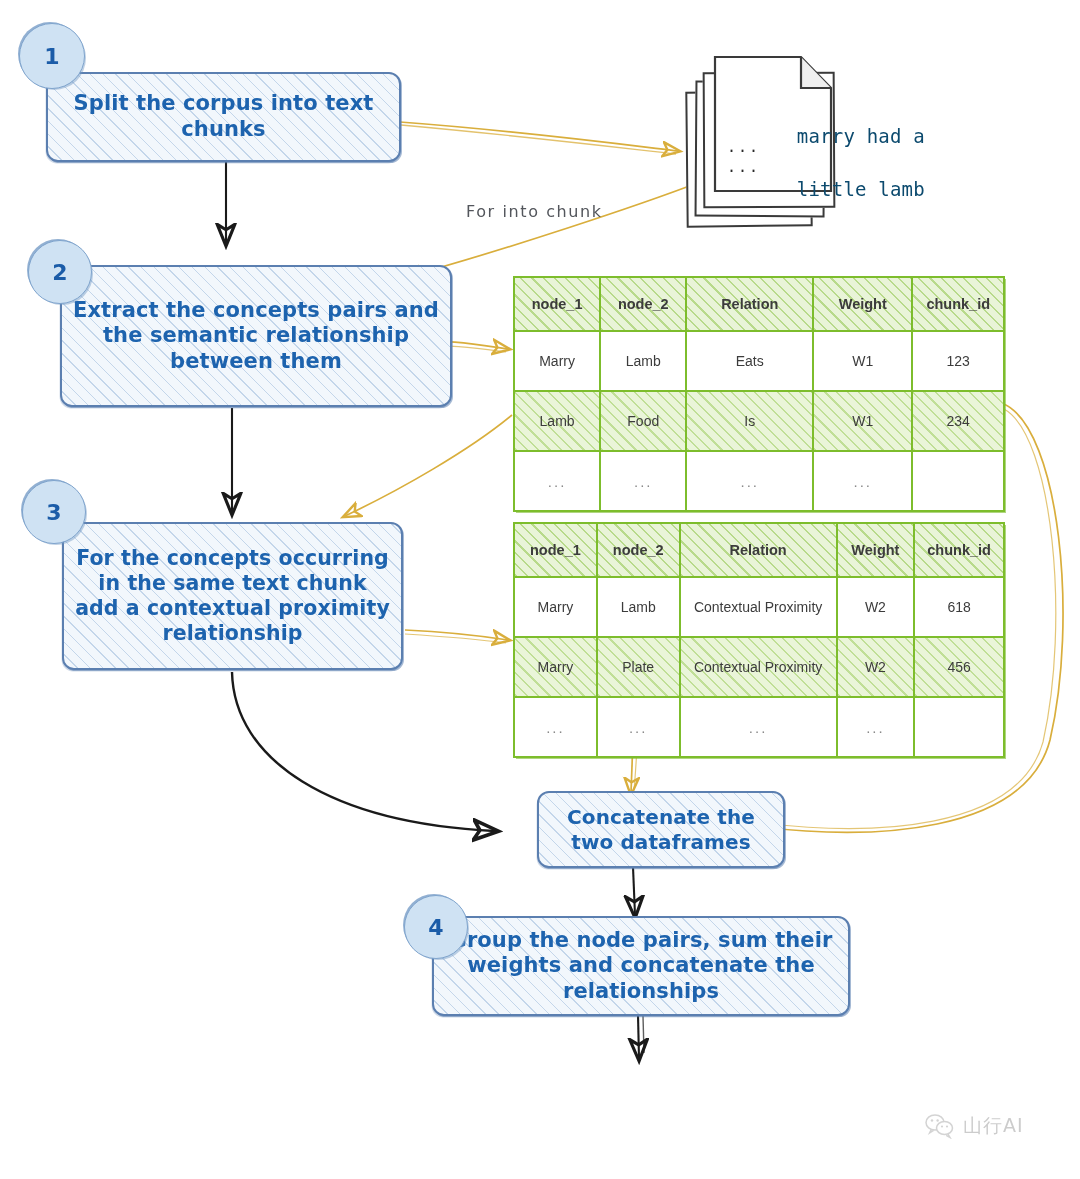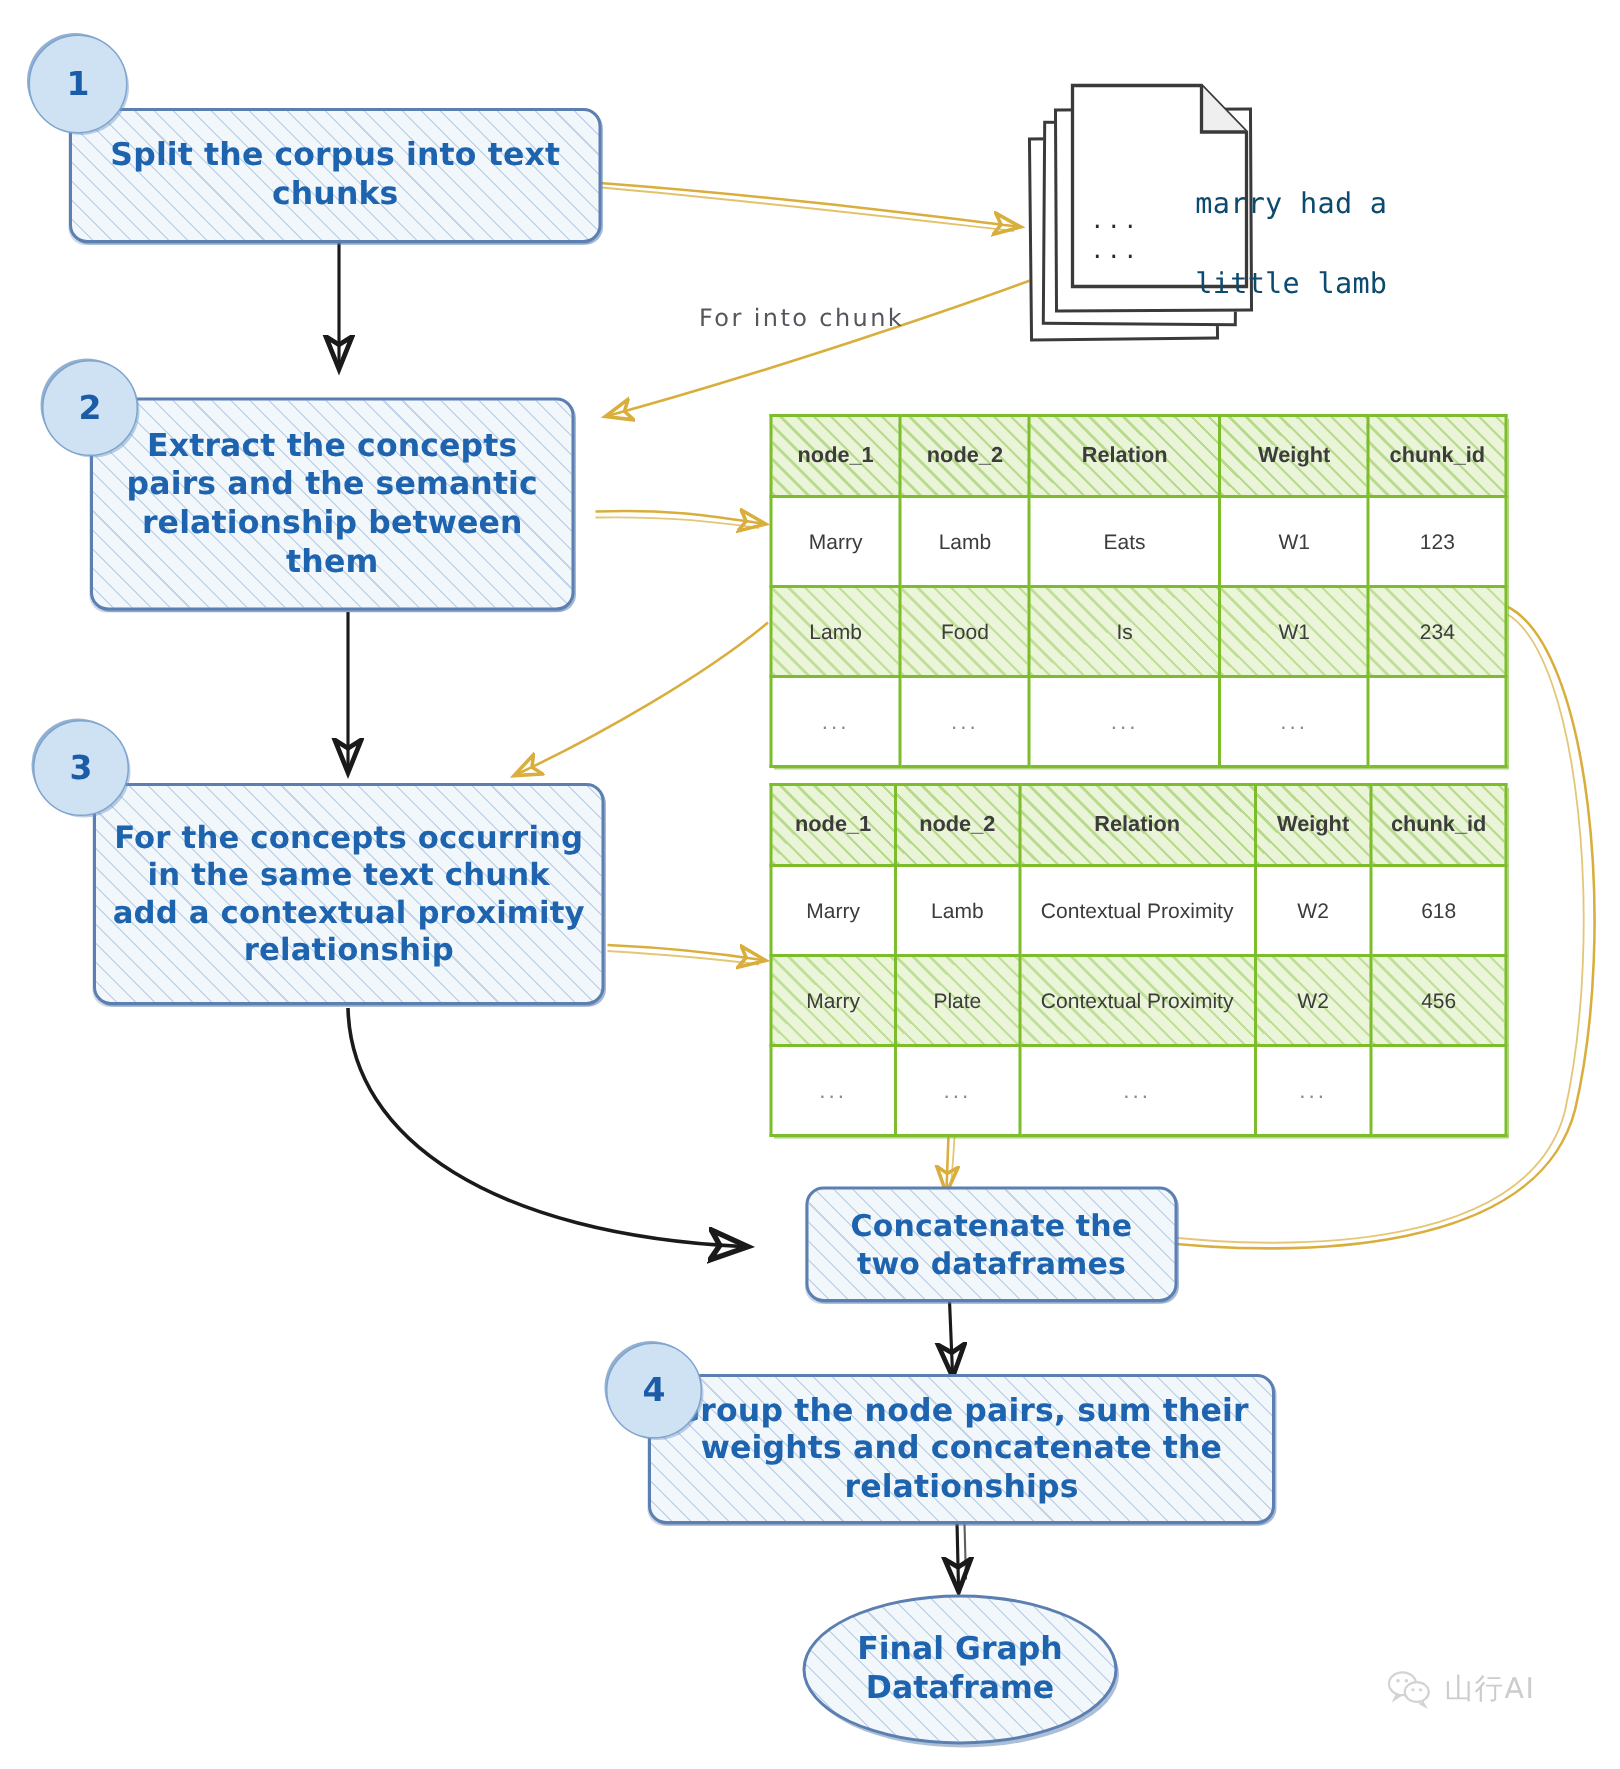--- a/index.html
+++ b/index.html
@@ -213,21 +213,21 @@
     </div>
     <div class="docdots" style="left:41px;top:83px;">...</div>
     <div class="docdots" style="left:41px;top:103px;">...</div>
   </div>
 
   <div class="flabel" style="left:466px;top:202px;">For  into  chunk</div>
 
   <div class="badge" style="left:28px;top:240px;width:62px;height:62px;font-size:22px;">
     <span>2</span>
   </div>
-  <div class="pbox" style="left:60px;top:265px;width:323px;height:142px;font-size:21px;">
+  <div class="pbox" style="left:60px;top:265px;width:392px;height:142px;font-size:21px;">
     <span class="txt">Extract the concepts pairs and the semantic relationship between them</span>
   </div>
 
   <div class="badge" style="left:22px;top:480px;width:62px;height:62px;font-size:22px;">
     <span>3</span>
   </div>
   <div class="pbox" style="left:62px;top:522px;width:341px;height:148px;font-size:20.5px;">
     <span class="txt">For the concepts occurring in the same text chunk add a contextual proximity relationship</span>
   </div>
 
@@ -305,23 +305,20 @@
     <span class="txt">Concatenate the two dataframes</span>
   </div>
 
   <div class="badge" style="left:404px;top:895px;width:62px;height:62px;font-size:22px;">
     <span>4</span>
   </div>
   <div class="pbox" style="left:432px;top:916px;width:418px;height:100px;font-size:21px;">
     <span class="txt">Group the node pairs, sum their weights and concatenate the relationships</span>
   </div>
 
-  <div class="ellipse" style="left:535px;top:1063px;width:210px;height:100px;font-size:21px;">
-    <span class="txt">Final Graph Dataframe</span>
-  </div>
 
   <div class="wm" style="left:925px;top:1113px;">
     <svg width="30" height="26" viewBox="0 0 30 26">
       <ellipse cx="10" cy="9.5" rx="9" ry="7.6" fill="none" stroke="#a8a8a8" stroke-width="1.5"></ellipse>
       <path d="M6.5,16 L4.6,20 L8.6,17.4" fill="none" stroke="#a8a8a8" stroke-width="1.5"></path>
       <circle cx="7" cy="7.5" r="1.2" fill="#a8a8a8"></circle>
       <circle cx="12.6" cy="7.5" r="1.2" fill="#a8a8a8"></circle>
       <ellipse cx="19.5" cy="15" rx="8" ry="6.6" fill="#ffffff" stroke="#a8a8a8" stroke-width="1.5"></ellipse>
       <path d="M23,21 L25,24.5 L21.2,22.4" fill="none" stroke="#a8a8a8" stroke-width="1.5"></path>
       <circle cx="17" cy="13.5" r="1.05" fill="#a8a8a8"></circle>

